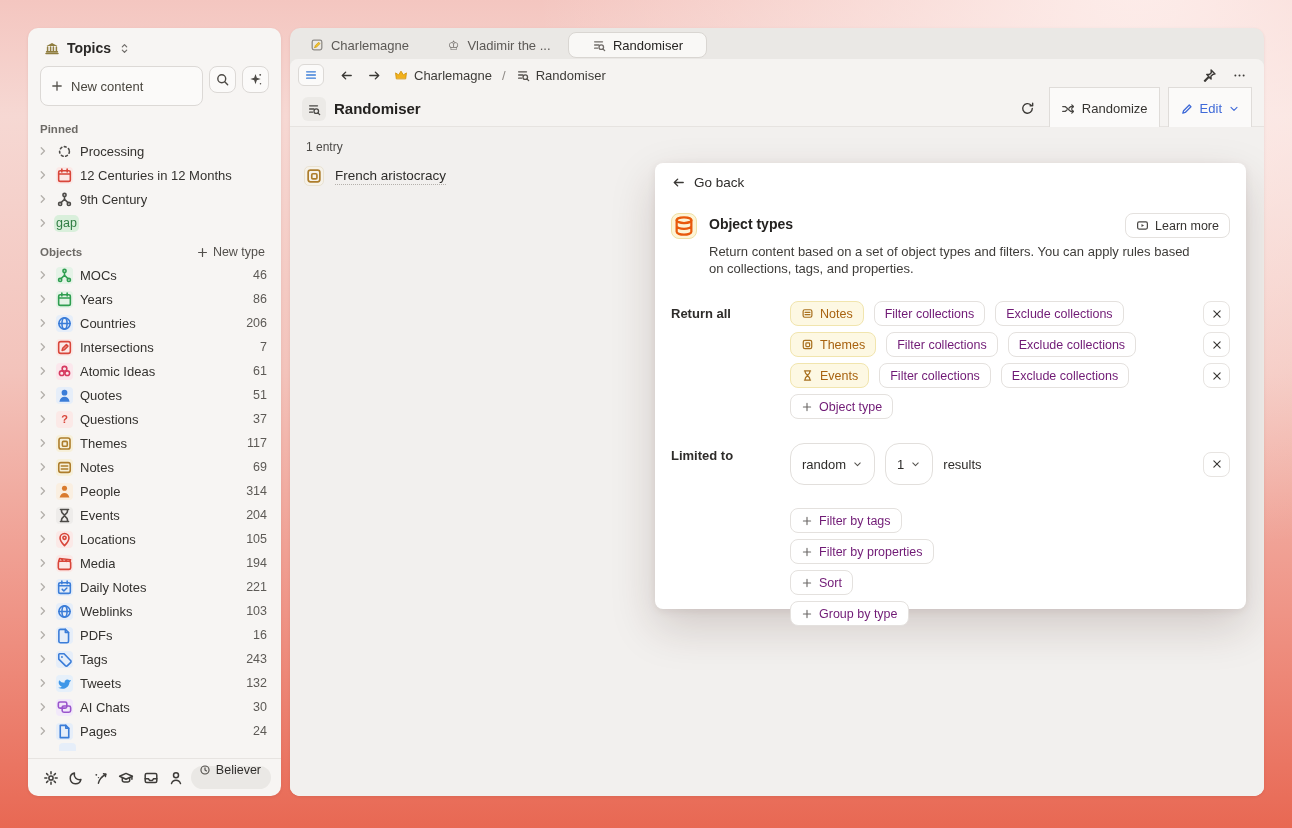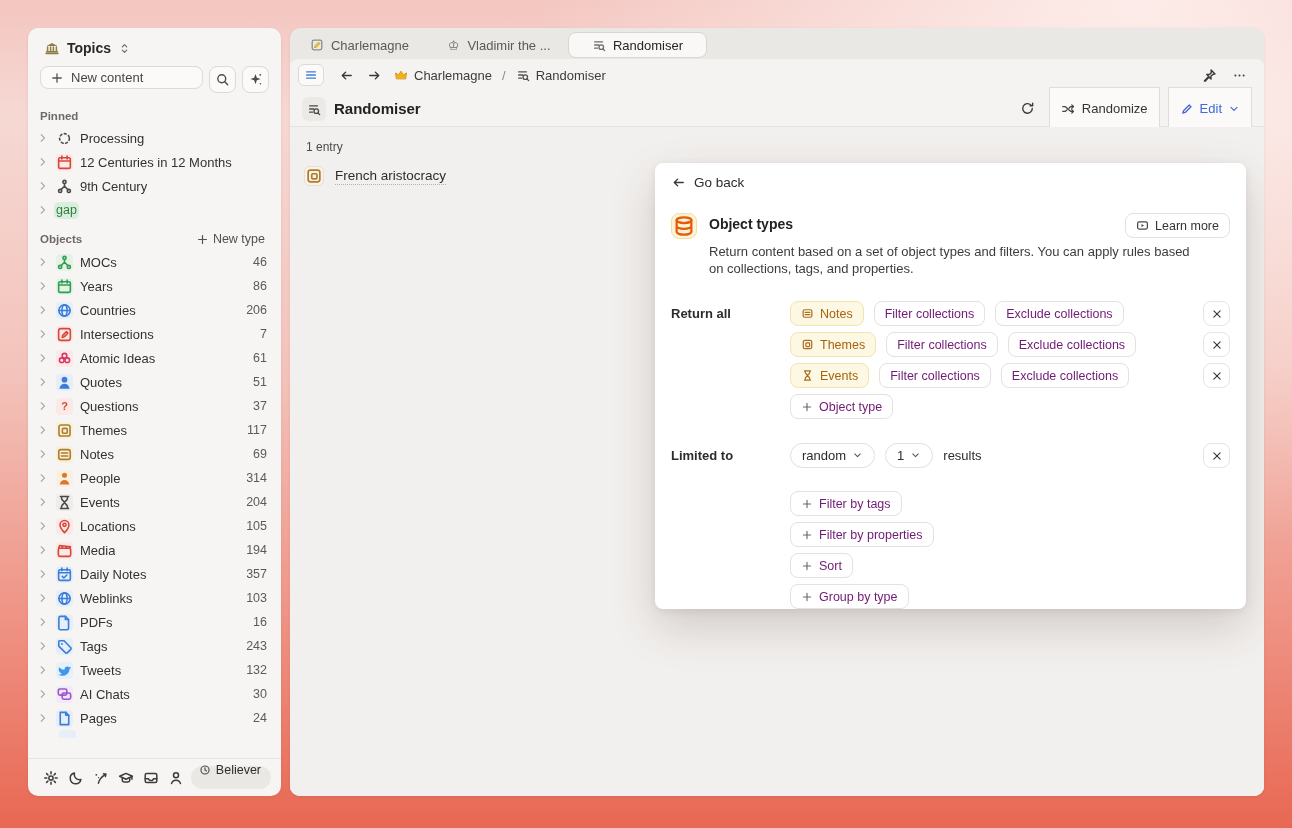--- a/index.html
+++ b/index.html
@@ -21,21 +21,21 @@
     position:absolute; left:28px; top:28px; width:253px; bottom:32px;
     background:#f7f5f3; border-radius:10px; display:flex; flex-direction:column;
     box-shadow:0 1px 3px rgba(90,40,30,.10);
   }
   .sb-head { display:flex; align-items:center; gap:7px; padding:12px 14px 8px 16px; }
   .sb-head .ttl { font-weight:700; font-size:14px; color:#2b2927; }
   .sb-head .icon { color:#8f7d3f; }
   .sb-head .ud { color:#6e6b68; width:13px; height:13px; }
   .sb-actions { display:flex; gap:6px; padding:2px 12px 8px 12px; }
   .btn-newcontent {
-    flex:1; display:flex; align-items:center; gap:7px; height:23px; padding:0 9px;
+    flex:1; display:flex; align-items:center; gap:7px; height:40px; padding:0 9px;
     border:1px solid #dcd9d6; border-radius:8px; background:#fbfaf9; font-size:13px; color:#49463f; cursor:pointer;
   }
   .btn-newcontent .icon { color:#56534e; width:14px; height:14px; }
   .sq-btn { width:27px; height:27px; border:1px solid #dcd9d6; border-radius:8px; background:#fbfaf9;
     display:flex; align-items:center; justify-content:center; color:#4d4a46; cursor:pointer; }
   .sq-btn .icon { width:15px; height:15px; }
   .cal-row { display:flex; align-items:center; gap:9px; padding:6px 16px 8px 16px; font-size:13px; color:#3c3a37; cursor:pointer; }
   .cal-row .icon { color:#55524d; width:15px; height:15px; }
   .cal-row .spacer { flex:1; }
   .cal-row .today { display:flex; align-items:center; gap:6px; color:#3c3a37; }
@@ -143,21 +143,21 @@
   .pill { display:flex; align-items:center; gap:6px; height:25px; padding:0 10px; border-radius:8px;
     background:#fdf8e3; border:1px solid #f1e5ae; font-size:12.5px; color:#a8620f; cursor:pointer; }
   .pill .icon { width:13px; height:13px; color:#a8701f; }
   .mini-btn { display:flex; align-items:center; gap:6px; height:25px; padding:0 10px; border:1px solid #e4e1de;
     border-radius:8px; background:#fff; font-size:12.5px; color:#701a75; cursor:pointer; }
   .mini-btn .icon { width:12px; height:12px; color:#6b6866; }
   .m-row .sp { flex:1; }
   .x-btn { width:27px; height:25px; border:1px solid #e7e4e1; border-radius:8px; background:#fff;
     display:flex; align-items:center; justify-content:center; color:#3a3835; cursor:pointer; }
   .x-btn .icon { width:12px; height:12px; }
-  .sel { display:flex; align-items:center; gap:6px; height:25px; padding:0 11px; border:1px solid #e2dfdc;
+  .sel { display:flex; align-items:center; gap:6px; height:42px; padding:0 11px; border:1px solid #e2dfdc;
     border-radius:14px; background:#fff; font-size:13px; color:#2e2c2a; cursor:pointer; }
   .sel .icon { width:11px; height:11px; color:#55524e; }
   .results-txt { font-size:13px; color:#2e2c2a; }
   .m-actions { display:flex; flex-direction:column; align-items:flex-start; gap:6px; padding:11px 16px 16px 135px; }
 </style>
 </head>
 <body>
 
 <div class="stage">
 
@@ -474,21 +474,21 @@
               <path d="M6 4.3L9.7 8 6 11.7"></path>
             </svg>
           </span>
           <span class="obj-ic tint-blue">
             <svg viewBox="0 0 16 16" fill="none" stroke="currentColor" stroke-width="1.5" stroke-linecap="round" stroke-linejoin="round">
               <rect x="2.5" y="3.5" width="11" height="10" rx="1.6"></rect>
               <path d="M2.5 6.4h11M5.5 2v2.4M10.5 2v2.4M5.9 9.8l1.5 1.5 2.8-2.8"></path>
             </svg>
           </span>
           <span class="lab">Daily Notes</span>
-          <span class="cnt">357</span>
+          <span class="cnt">221</span>
         </div>
         <div class="row">
           <span class="icon chev">
             <svg viewBox="0 0 16 16" fill="none" stroke="currentColor" stroke-width="1.5" stroke-linecap="round" stroke-linejoin="round">
               <path d="M6 4.3L9.7 8 6 11.7"></path>
             </svg>
           </span>
           <span class="obj-ic tint-blue">
             <svg viewBox="0 0 16 16" fill="none" stroke="currentColor" stroke-width="1.5" stroke-linecap="round" stroke-linejoin="round">
               <circle cx="8" cy="8" r="5.3"></circle>

